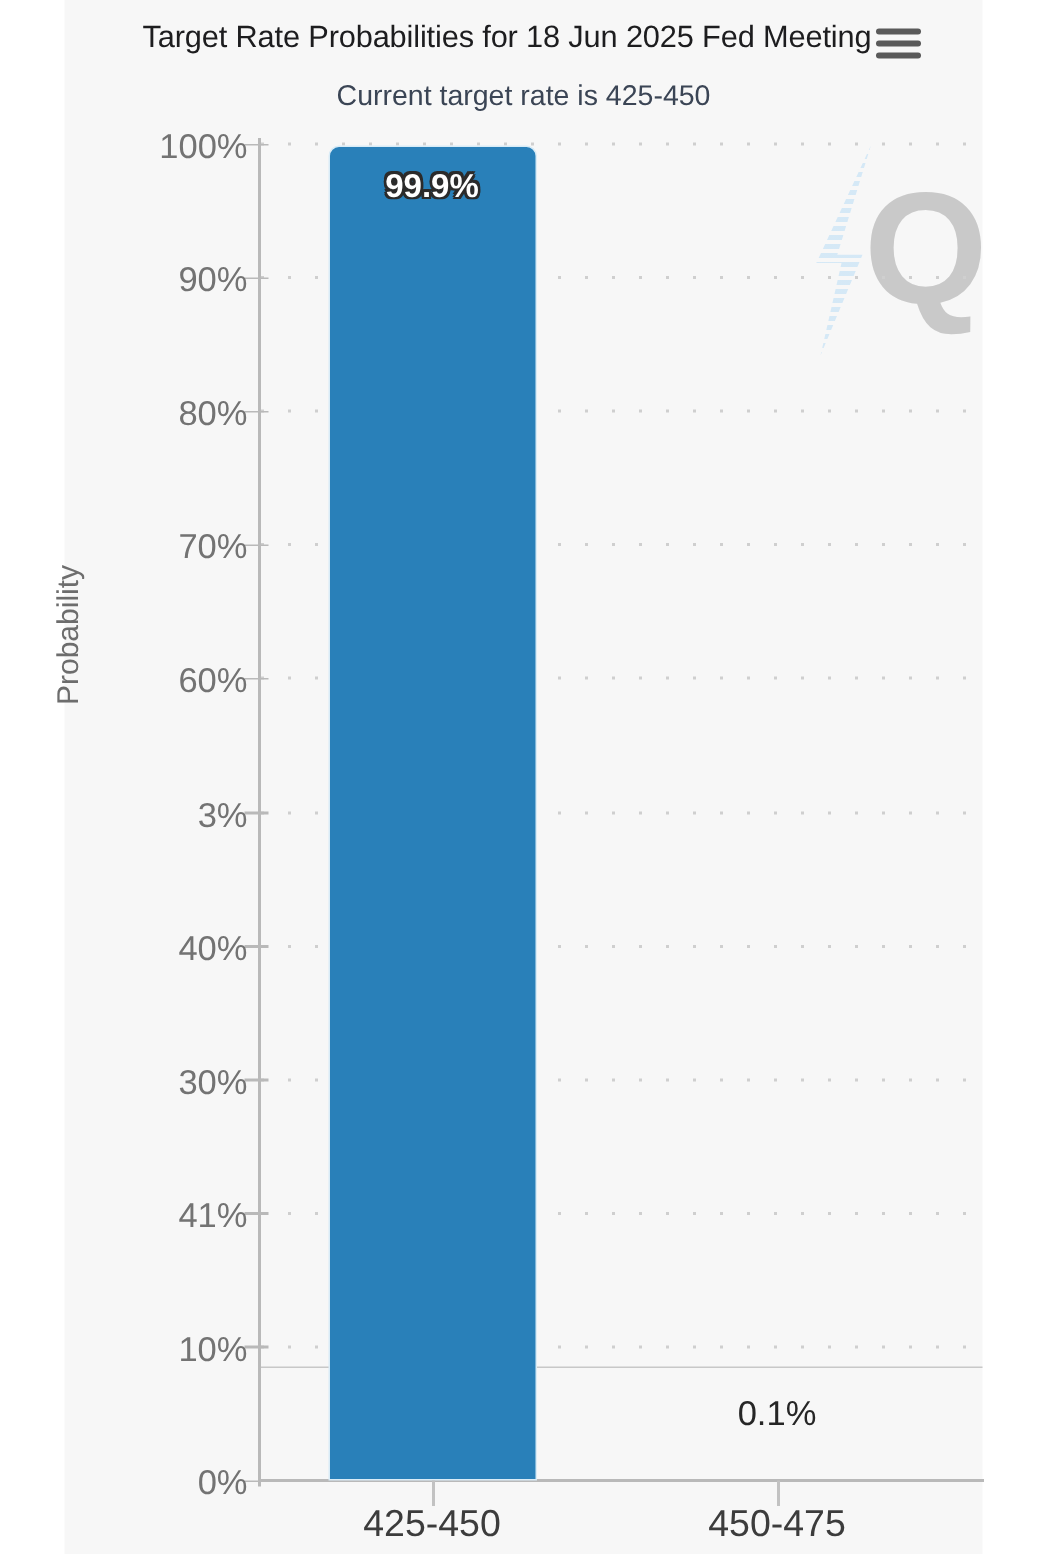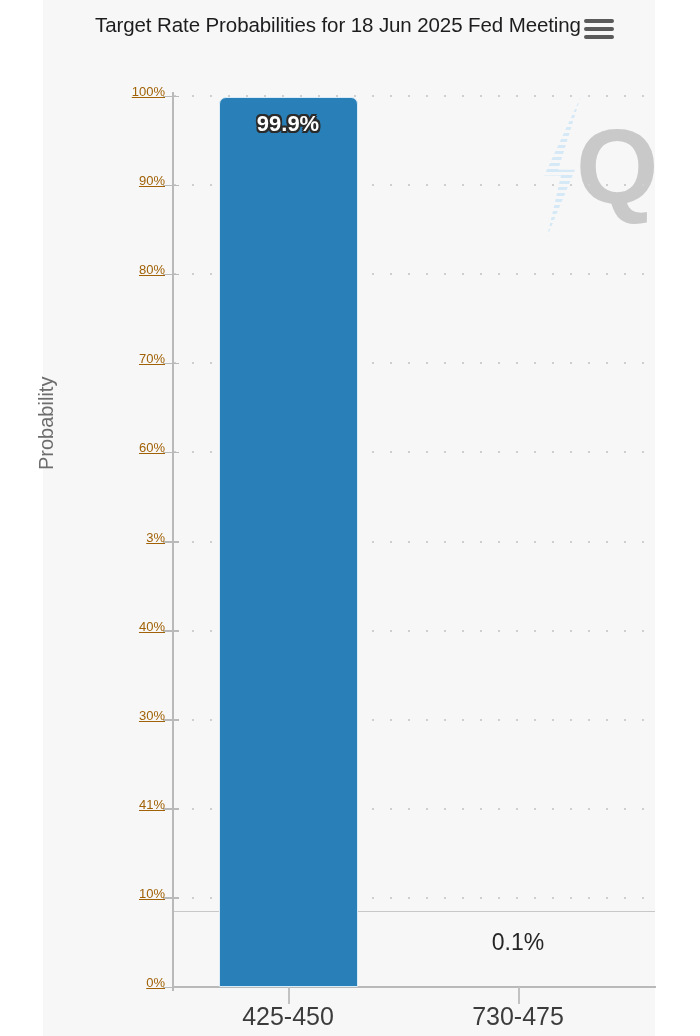--- a/index.html
+++ b/index.html
@@ -98,25 +98,24 @@
   .ytick-row {
     position: absolute;
     left: 0;
     width: 612px;
     height: 0;
   }
   .ytick-label {
     position: absolute;
     right: 490px;  
     top: -12px;
-    font-size: 13px;
-    color: #a16207;
+    font-size: 23px;
+    color: #737373;
     white-space: nowrap;
     text-align: right;
-    text-decoration: underline;
   }
   .ytick-mark {
     position: absolute;
     left: 120px;
     top: -0.5px;
     width: 16px;
     height: 1.5px;
     background: #b9b9b9;
   }
   .gridline {
@@ -239,20 +238,21 @@
   <div class="chart-card">
 
     <div class="chart-title">Target Rate Probabilities for 18 Jun 2025 Fed Meeting</div>
 
     <div class="menu-icon">
       <span></span>
       <span></span>
       <span></span>
     </div>
 
+    <div class="chart-subtitle">Current target rate is 425-450</div>
 
     <div class="watermark">
       <div class="wm-bolt"></div>
       <div class="wm-q">Q</div>
     </div>
 
     <div id="y-ticks">
         <div class="ytick-row" style="top: 96px;">
           <div class="gridline"></div>
           <div class="ytick-mark"></div>
@@ -315,19 +315,19 @@
     <div class="y-axis-line"></div>
     <div class="x-axis-line"></div>
 
     <div id="bars">
         <div class="bar" style="left: 175.5px; width: 139px; top: 96.891px; height: 890.109px; background: rgb(41, 128, 185);"></div>
         <div class="bar-label-inside" style="left: 175.5px; width: 139px; text-align: center; top: 110.891px;">99.9%</div>
         <div class="xtick-mark" style="left: 245px;"></div>
         <div class="xtick-label" style="left: 245px;">425-450</div>
         <div class="bar-label-outside" style="left: 405.5px; width: 139px; text-align: center; top: 929.109px;">0.1%</div>
         <div class="xtick-mark" style="left: 475px;"></div>
-        <div class="xtick-label" style="left: 475px;">730-475</div>
+        <div class="xtick-label" style="left: 475px;">450-475</div>
       </div>
 
     <div class="y-axis-title">Probability</div>
 
   </div>
 </div>
 
 </body></html>

